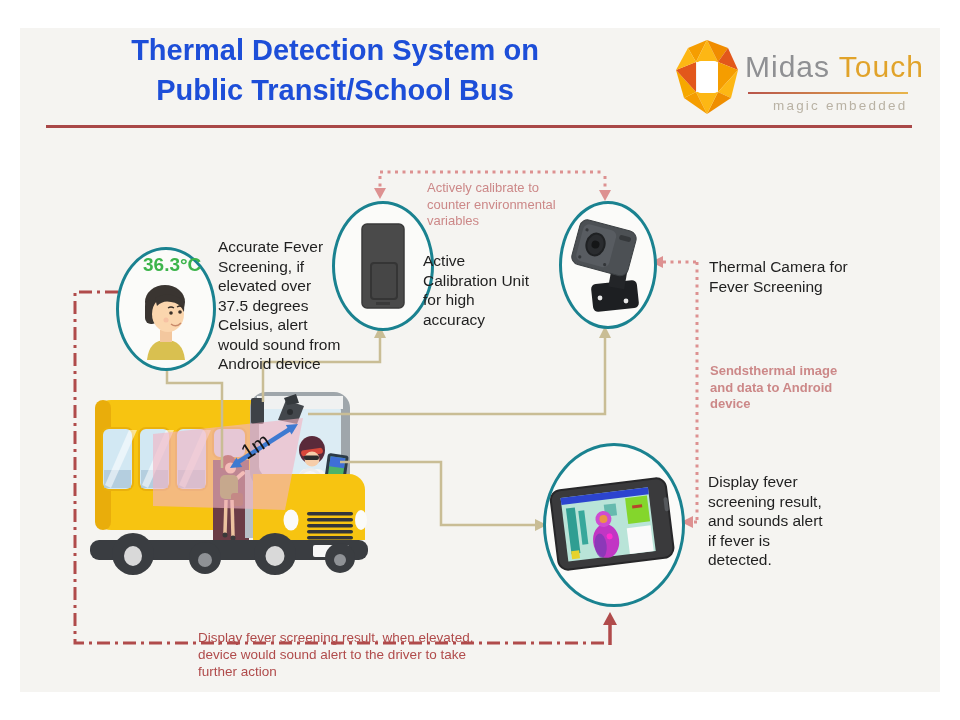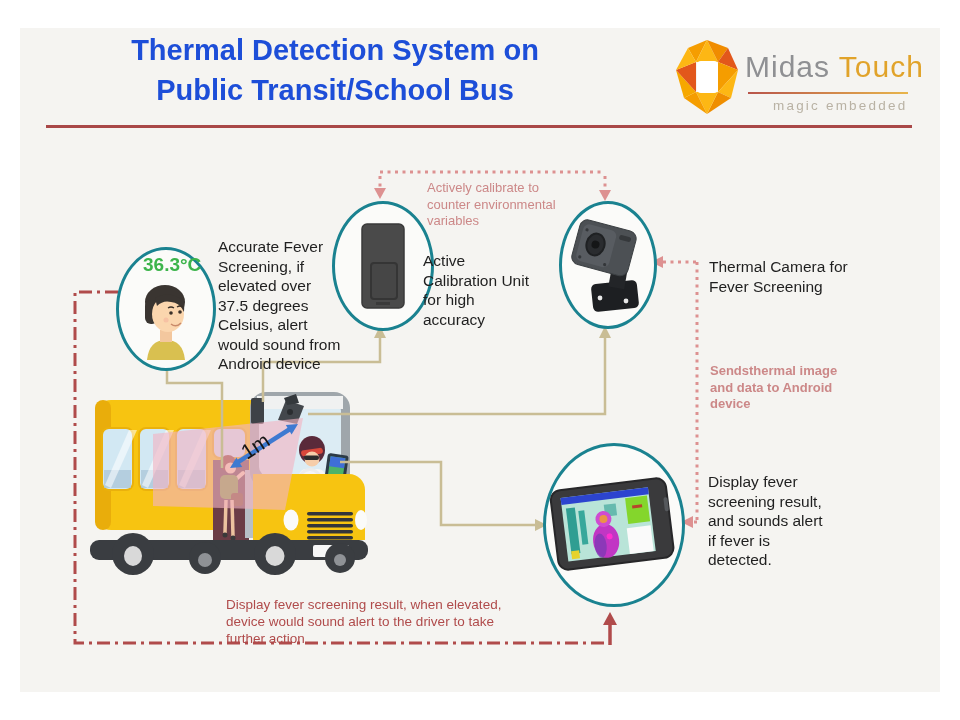--- a/index.html
+++ b/index.html
@@ -279,17 +279,17 @@
   <div class="txt note-black" style="left:709px;top:257px;width:170px;">Thermal Camera for
 Fever Screening</div>
   <div class="txt note-pink" style="left:710px;top:363px;width:150px;font-weight:bold;">Sendsthermal image
 and data to Android
 device</div>
   <div class="txt note-black" style="left:708px;top:472px;width:150px;">Display fever
 screening result,
 and sounds alert
 if fever is
 detected.</div>
-  <div class="txt note-red" style="left:198px;top:596px;width:280px;margin-left:28px;">Display fever screening result, when elevated,
+  <div class="txt note-red" style="left:198px;top:629px;width:280px;">Display fever screening result, when elevated,
 device would sound alert to the driver to take
 further action</div>
 
 </div>
 
 </body></html>

